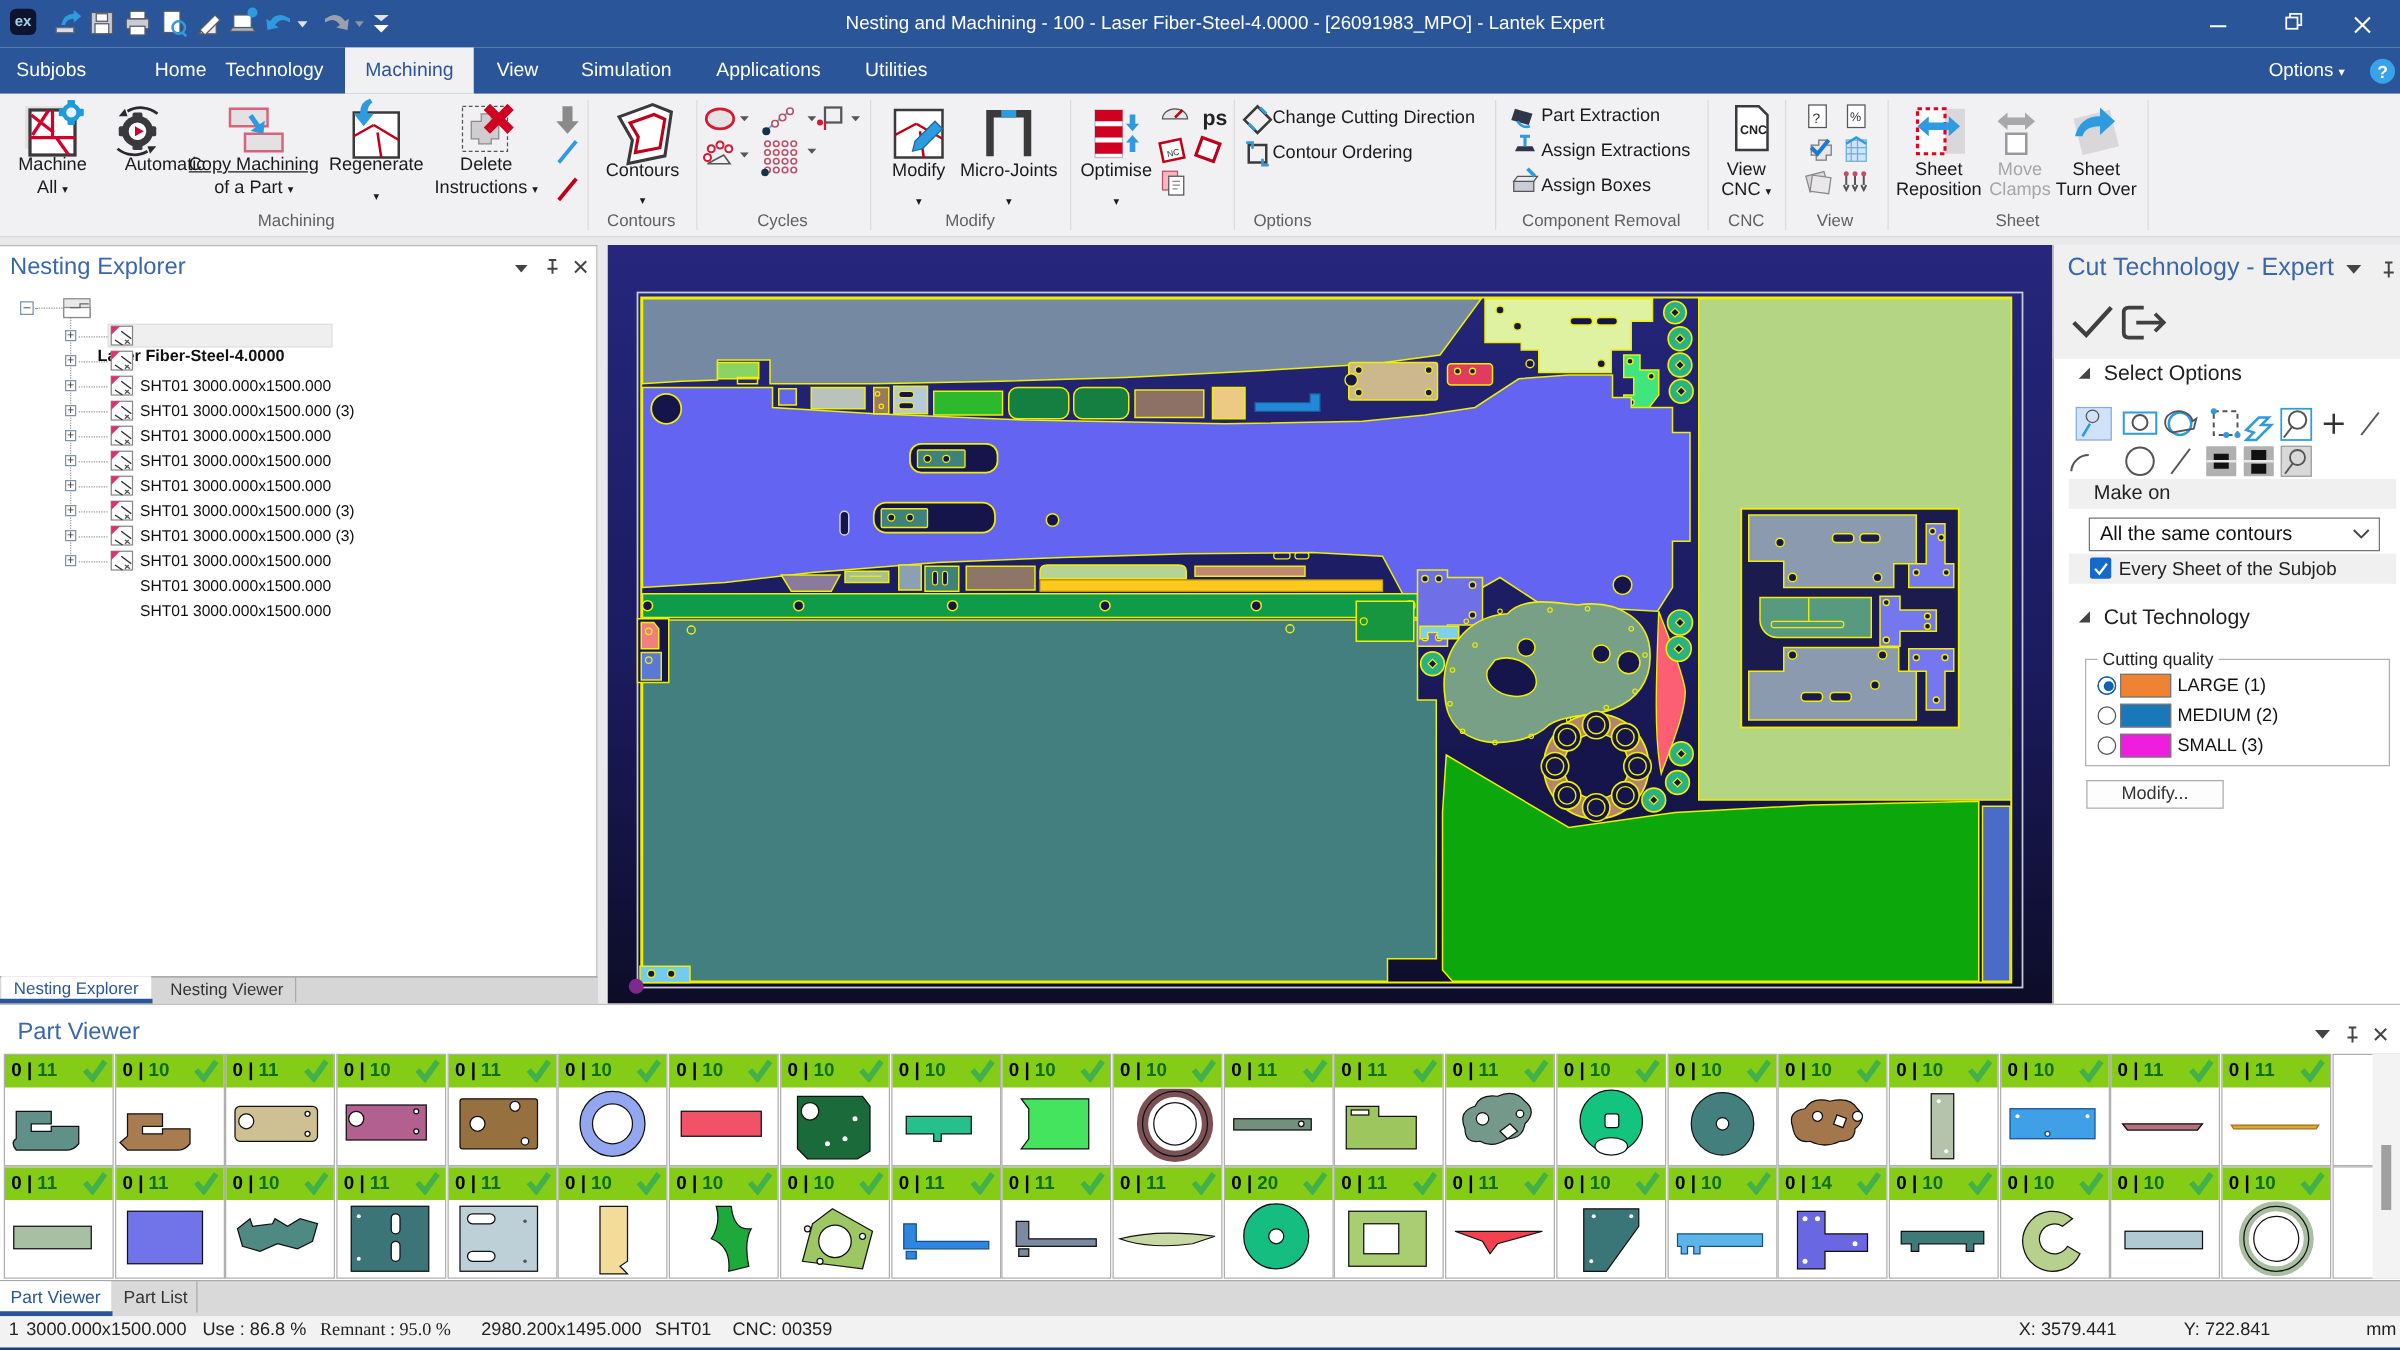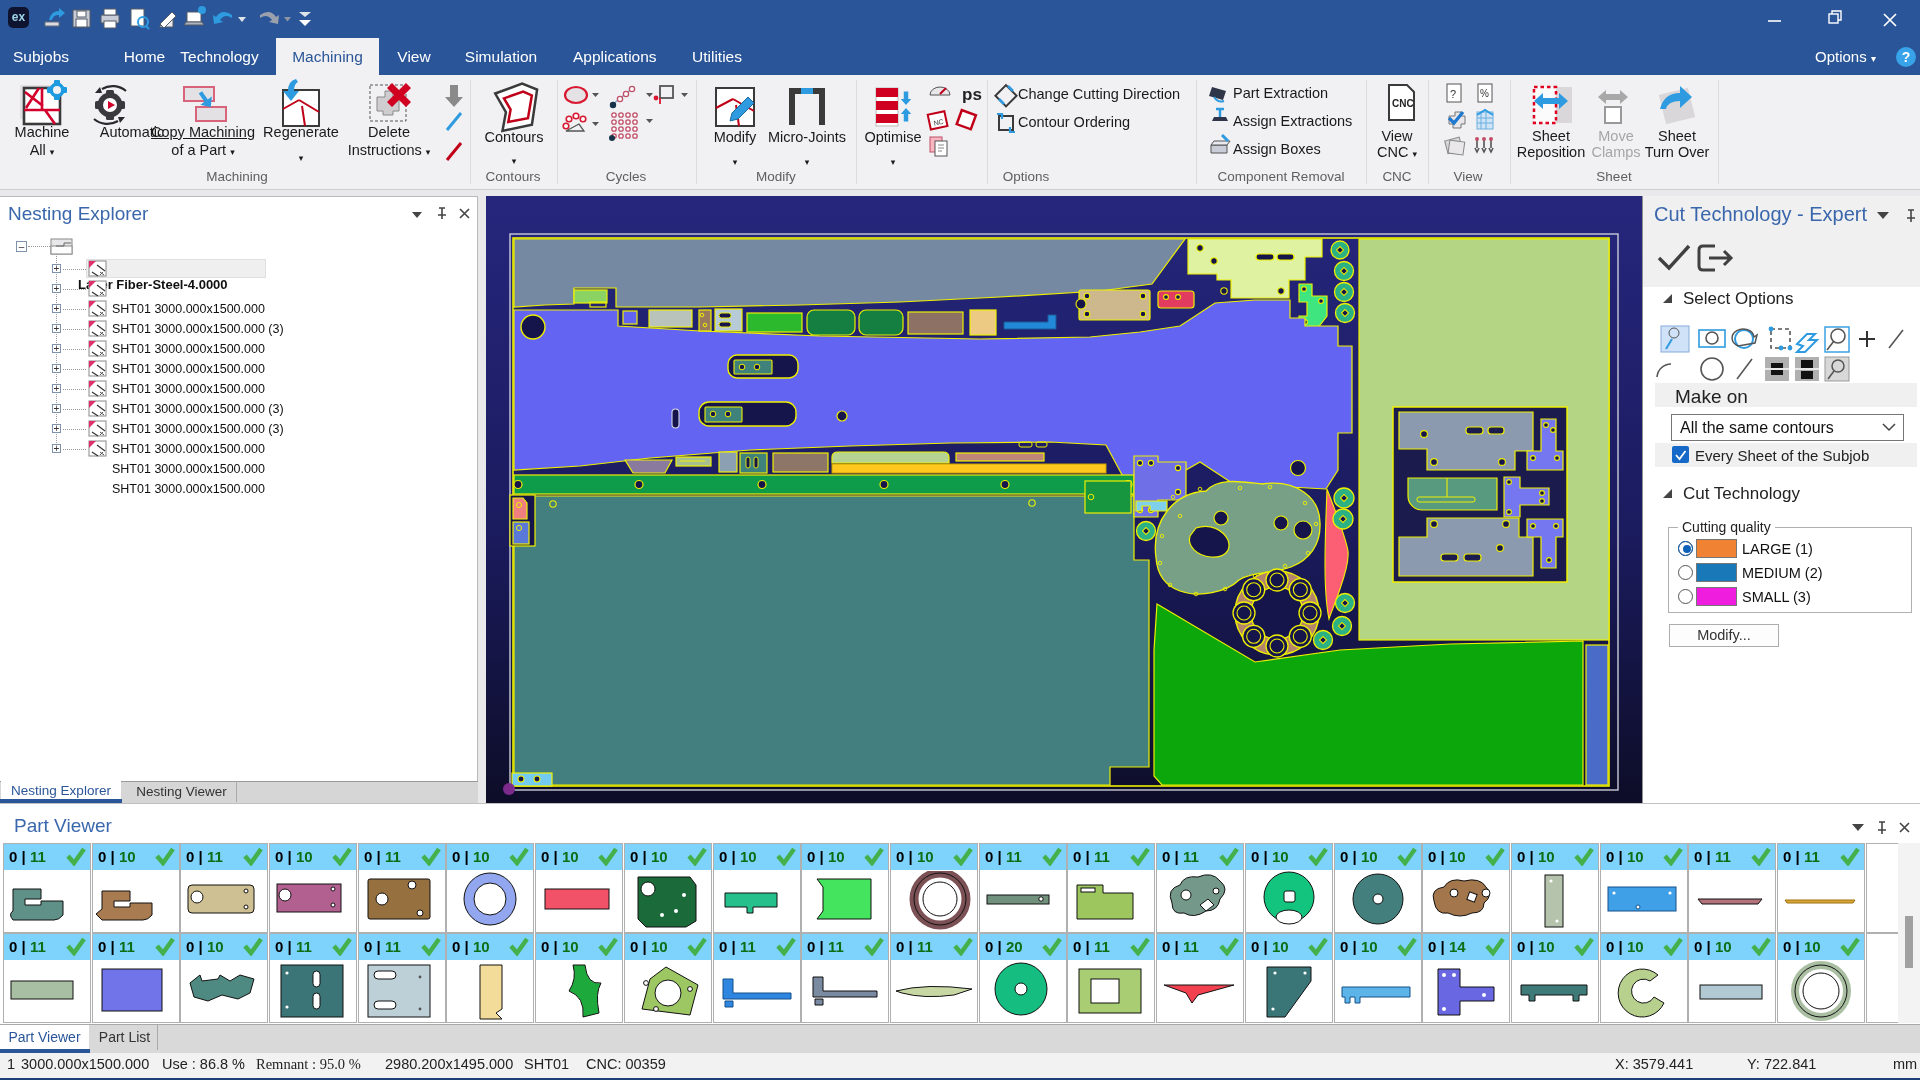--- a/index.html
+++ b/index.html
@@ -19,21 +19,21 @@
 .tree{position:absolute;left:0;top:36px;width:476px;font-size:12.5px;color:#101010;}
 .trow{position:absolute;height:20px;line-height:20px;white-space:nowrap;margin-top:40px;}
 .pbox{position:absolute;width:11px;height:11px;border:1px solid #7f93ad;background:#fff;font-size:10px;line-height:9px;text-align:center;color:#333;}
 .lptabs{left:0;top:781px;width:478px;height:22px;background:#d6d6d6;border-top:1px solid #9a9a9a;}
 .rp{left:1642px;top:196px;width:278px;height:607px;background:#fff;border-left:1px solid #8f8f8f;}
 .pv{left:0;top:803px;width:1920px;height:221px;background:#fff;border-top:1px solid #c0c0c0;}
 .pvtabs{left:0;top:1024px;width:1920px;height:29px;background:#d9d9d9;border-top:1px solid #a9a9a9;}
 .status{left:0;top:1053px;width:1920px;height:25px;background:#f2f2f2;font-size:14.5px;color:#222;}
 .stxt{position:absolute;top:3px;white-space:nowrap;}
 .cell{position:absolute;width:88px;background:#fff;border:1px solid #b0b0b0;}
-.chead{position:absolute;left:0;top:0;width:86px;height:26px;background:#7dd3fc;font-size:15px;font-weight:bold;color:#000;line-height:26px;}
+.chead{position:absolute;left:0;top:0;width:86px;height:26px;background:#84cc16;font-size:15px;font-weight:bold;color:#000;line-height:26px;}
 .cnum{color:#0d6e14;}
 .chk{position:absolute;right:3px;top:2px;}
 </style></head><body>
 <div id="app">
 
 <div class="abs tb"></div>
 <div class="abs" style="left:8px;top:7px;width:21px;height:21px;background:#0e1430;border-radius:5px;line-height:21px!important;color:#9fd4e8;font-size:12px;font-weight:bold;text-align:center;">ex</div>
 <svg class="abs" style="left:0;top:0" width="330" height="38">
 <path d="M45 22 h14 v4 h-14 z" fill="#d9dce2" stroke="#6a6f78"></path>
       <path d="M49 20 q2 -9 10 -9 l0 -3 6 5 -6 5 0 -3 q-6 0 -7 5 z" fill="#2e9be0"></path>
@@ -51,20 +51,21 @@
 <rect x="187" y="12" width="14" height="10" fill="#fff" stroke="#555b66"></rect>
       <path d="M184 25 h20 l-2 -3 h-16 z" fill="#aeb4be" stroke="#555b66"></path>
       <circle cx="202" cy="10" r="4" fill="#2e9be0"></circle>
 <path d="M232 15 q-10 -7 -16 2 l-3 -2 1 9 9 -2 -3 -2 q5 -7 12 -2 z" fill="#2e9be0"></path>
 <path d="M238 17 l8 0 -4 5 z" fill="#dfe3ea"></path>
 <path d="M260 15 q10 -7 16 2 l3 -2 -1 9 -9 -2 3 -2 q-5 -7 -12 -2 z" fill="#9aa1ac"></path>
 <path d="M284 17 l7 0 -3.5 4.5 z" fill="#8f96a2"></path>
 <path d="M299 12 h12 l-6 5 z" fill="#dfe3ea"></path>
       <path d="M299 20 h12 l-6 6 z" fill="#fff"></path>
 </svg>
+<div class="abs" style="left:250px;top:0;width:1460px;height:38px;text-align:center;line-height:38px;color:#fff;font-size:15px;">Nesting and Machining - 100 - Laser Fiber-Steel-4.0000 - [26091983_MPO] - Lantek Expert</div>
 <svg class="abs" style="left:1750px;top:0" width="170" height="38">
 <line x1="18" y1="21" x2="31" y2="21" stroke="#fff" stroke-width="1.6"></line>
 <rect x="79" y="14" width="9" height="9" fill="none" stroke="#fff" stroke-width="1.4"></rect>
       <path d="M82 14 v-3 h9 v9 h-3" fill="none" stroke="#fff" stroke-width="1.4"></path>
 <path d="M134 14 l12 12 M146 14 l-12 12" stroke="#fff" stroke-width="1.7"></path>
 </svg>
 <div class="abs tabs"></div>
 <div class="tab" style="left:10px;width:62px;">Subjobs</div>
 <div class="tab" style="left:98px;width:55px;margin-left:19px;">Home</div>
 <div class="tab" style="left:178px;width:83px;">Technology</div>
@@ -608,21 +609,21 @@
         <line x1="112" y1="45" x2="136" y2="45" stroke="#e8e8e8" stroke-width="2"></line>
 <rect x="142" y="33" width="24" height="24" fill="#b0b0b0"></rect>
         <rect x="148" y="36" width="12" height="8" fill="#111"></rect>
         <rect x="148" y="47" width="12" height="8" fill="#111"></rect>
         <line x1="142" y1="45" x2="166" y2="45" stroke="#e8e8e8" stroke-width="2"></line>
 <rect x="172" y="33" width="24" height="24" fill="#d8d8d8" stroke="#999"></rect>
         <circle cx="185" cy="42" r="6" fill="none" stroke="#555" stroke-width="1.5"></circle>
         <line x1="181" y1="47" x2="175" y2="55" stroke="#555" stroke-width="1.5"></line>
 </svg>
 <div class="abs" style="left:12px;top:187px;width:262px;height:24px;background:#f0f0f0;"></div>
-<div class="abs" style="left:32px;top:190px;font-size:19px;color:#222;">Make on</div>
+<div class="abs" style="left:32px;top:190px;font-size:16px;color:#222;">Make on</div>
 <div class="abs" style="left:28px;top:218px;width:233px;height:27px;background:#fff;border:1px solid #767676;font-size:16px;color:#111;line-height:25px;padding-left:8px;">All the same contours</div>
 <svg class="abs" style="left:238px;top:226px" width="16" height="12">
         <path d="M2 2 l6 6 6 -6" stroke="#444" stroke-width="1.5" fill="none"></path>
       </svg>
 <div class="abs" style="left:12px;top:247px;width:262px;height:24px;background:#f0f0f0;"></div>
 <div class="abs" style="left:29px;top:250px;width:17px;height:17px;background:#1669c8;border-radius:2px;"></div>
 <svg class="abs" style="left:29px;top:250px" width="17" height="17">
         <path d="M4 9 l3.5 4 6 -8" stroke="#fff" stroke-width="1.8" fill="none"></path>
       </svg>
 <div class="abs" style="left:52px;top:251px;font-size:15px;color:#222;">Every Sheet of the Subjob</div>

